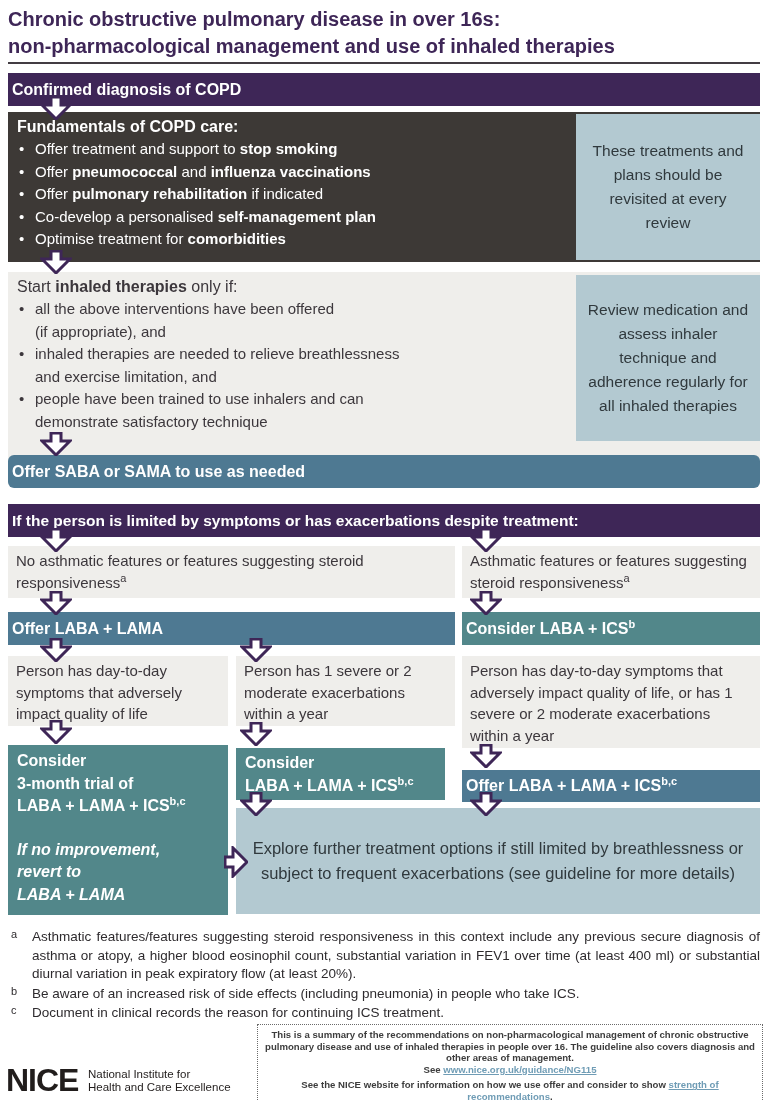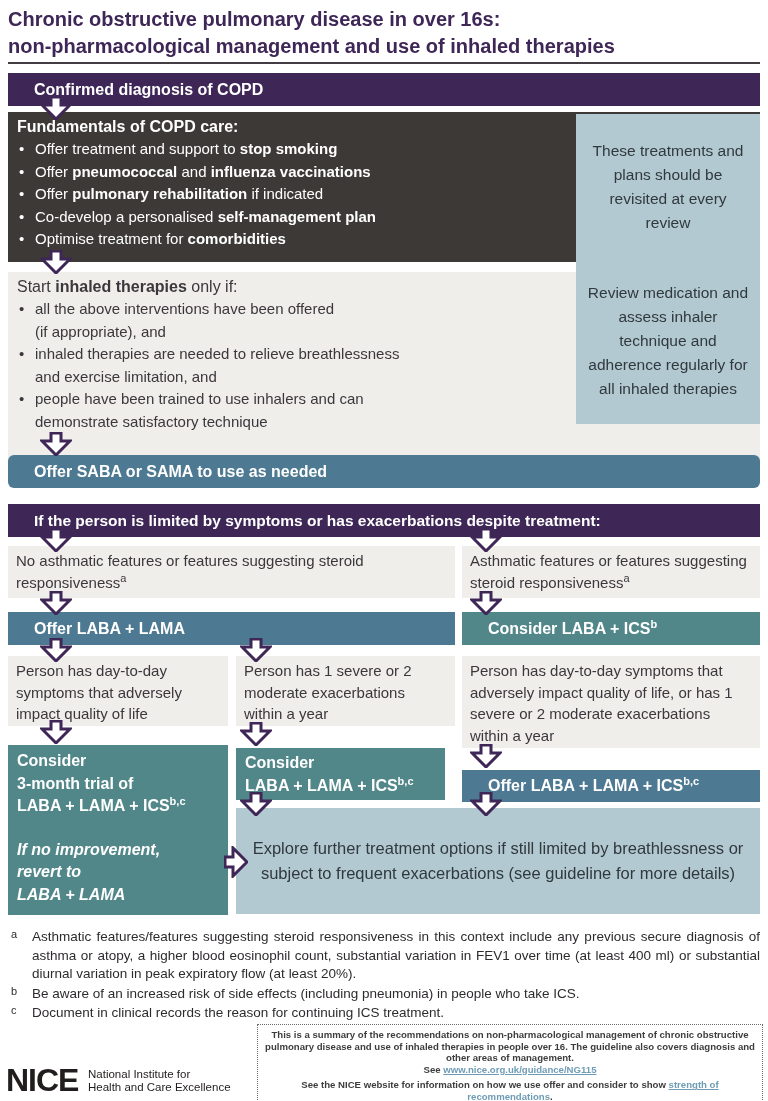--- a/index.html
+++ b/index.html
@@ -5,21 +5,21 @@
   :root{
     --purple:#3e2657; --steel:#4e7992; --teal:#52878a; --dark:#3d3936;
     --ltgray:#efeeeb; --ltblue:#b3c9d1; --ink:#3c373c; --link:#6f9cb5;
   }
   *{margin:0;padding:0;box-sizing:border-box;}
   body{background:#fff;font-family:"Liberation Sans",sans-serif;}
   .page{position:relative;width:768px;height:1101px;background:#fff;overflow:hidden;}
   .abs{position:absolute;}
   .title{left:8px;top:6px;width:752px;font-size:20px;font-weight:bold;line-height:27px;color:var(--purple);}
   .rule{left:8px;top:62px;width:752px;height:2px;background:#433c43;}
-  .banner{height:33px;line-height:33px;padding-left:26px;font-size:16px;font-weight:bold;color:#fff;}
+  .banner{height:33px;line-height:33px;padding-left:4px;font-size:16px;font-weight:bold;color:#fff;}
   .banner.purple{background:var(--purple);}
   .banner.steel{background:var(--steel);}
   .banner.teal{background:var(--teal);}
   .darkbox{background:var(--dark);color:#fff;}
   .graybox{background:var(--ltgray);color:var(--ink);}
   .bluebox{background:var(--ltblue);color:#30393d;display:flex;align-items:center;justify-content:center;text-align:center;}
   .tealbox{background:var(--teal);color:#fff;font-weight:bold;}
   .sec-head{font-size:16px;font-weight:bold;padding:6px 9px 2px 9px;}
   ul.fl{list-style:none;font-size:15px;line-height:22.5px;padding-left:9px;}
   ul.fl li{padding-left:18px;position:relative;}
@@ -68,21 +68,21 @@
   <div class="abs bluebox tt" style="left:576px;top:114px;width:184px;height:146px;">These treatments and plans should be revisited at every review</div>
 
   <div class="abs graybox" style="left:8px;top:272px;width:752px;height:210px;">
     <div class="sec-head" style="font-weight:normal;"><span>Start </span><span style="font-weight: bold;">inhaled therapies</span><span> only if:</span></div>
     <ul class="fl">
       <li><span>all the above interventions have been offered</span><br><span>(if appropriate), and</span></li>
       <li><span>inhaled therapies are needed to relieve breathlessness</span><br><span>and exercise limitation, and</span></li>
       <li><span>people have been trained to use inhalers and can</span><br><span>demonstrate satisfactory technique</span></li>
     </ul>
   </div>
-  <div class="abs bluebox tt" style="left:576px;top:258px;width:184px;height:166px;">Review medication and assess inhaler technique and adherence regularly for all inhaled therapies</div>
+  <div class="abs bluebox tt" style="left:576px;top:275px;width:184px;height:166px;">Review medication and assess inhaler technique and adherence regularly for all inhaled therapies</div>
 
   <div class="abs banner steel" style="left:8px;top:455px;width:752px;border-radius:6px;">Offer SABA or SAMA to use as needed</div>
 
   <div class="abs banner purple" style="left:8px;top:504px;width:752px;font-size:15.5px;">If the person is limited by symptoms or has exacerbations despite treatment:</div>
 
   <div class="abs graybox boxtext" style="left:8px;top:546px;width:447px;height:52px;"><span>No asthmatic features or features suggesting steroid responsiveness</span><sup>a</sup></div>
   <div class="abs graybox boxtext" style="left:462px;top:546px;width:298px;height:52px;"><span>Asthmatic features or features suggesting steroid responsiveness</span><sup>a</sup></div>
 
   <div class="abs banner steel" style="left:8px;top:612px;width:447px;">Offer LABA + LAMA</div>
   <div class="abs banner teal" style="left:462px;top:612px;width:298px;"><span>Consider LABA + ICS</span><sup>b</sup></div>

